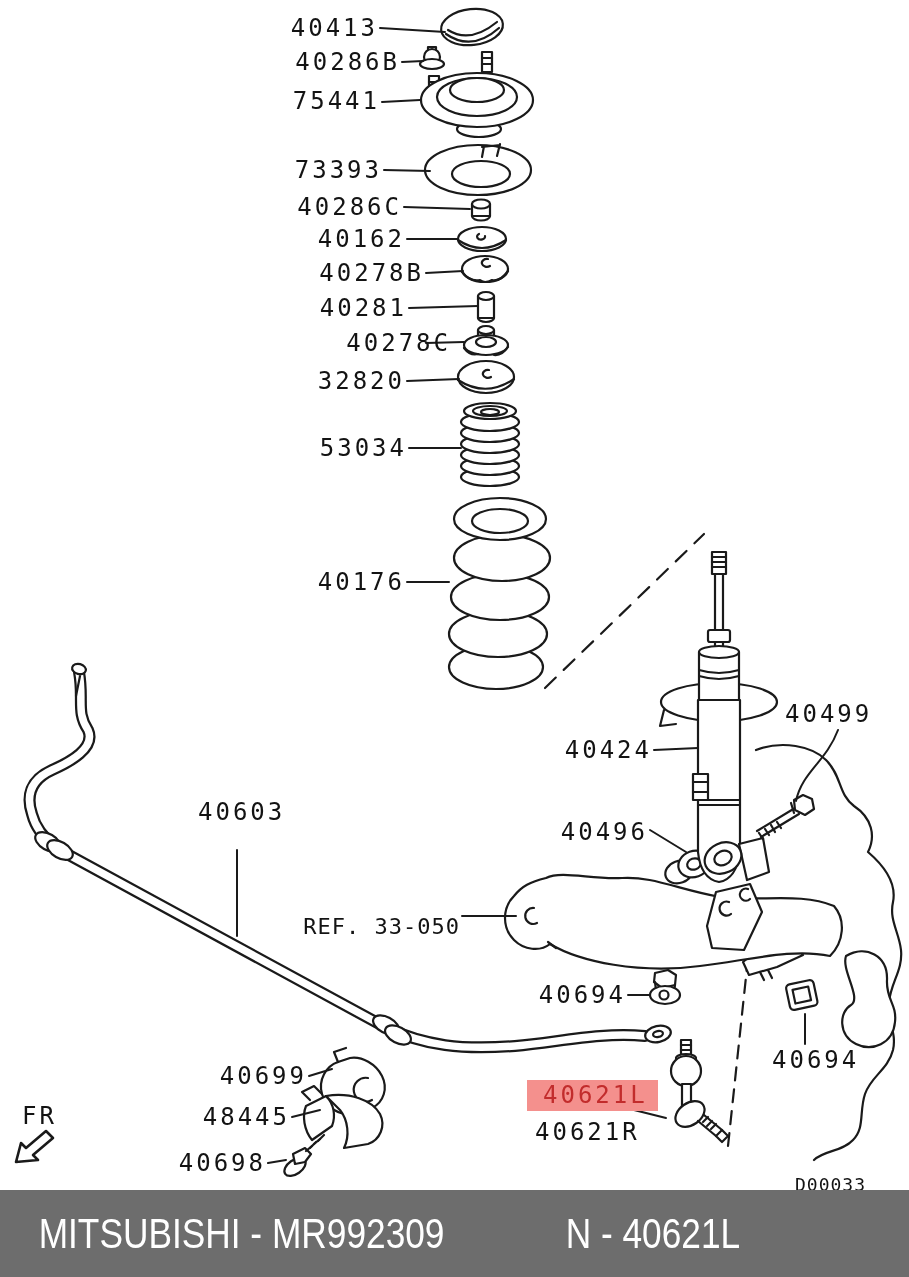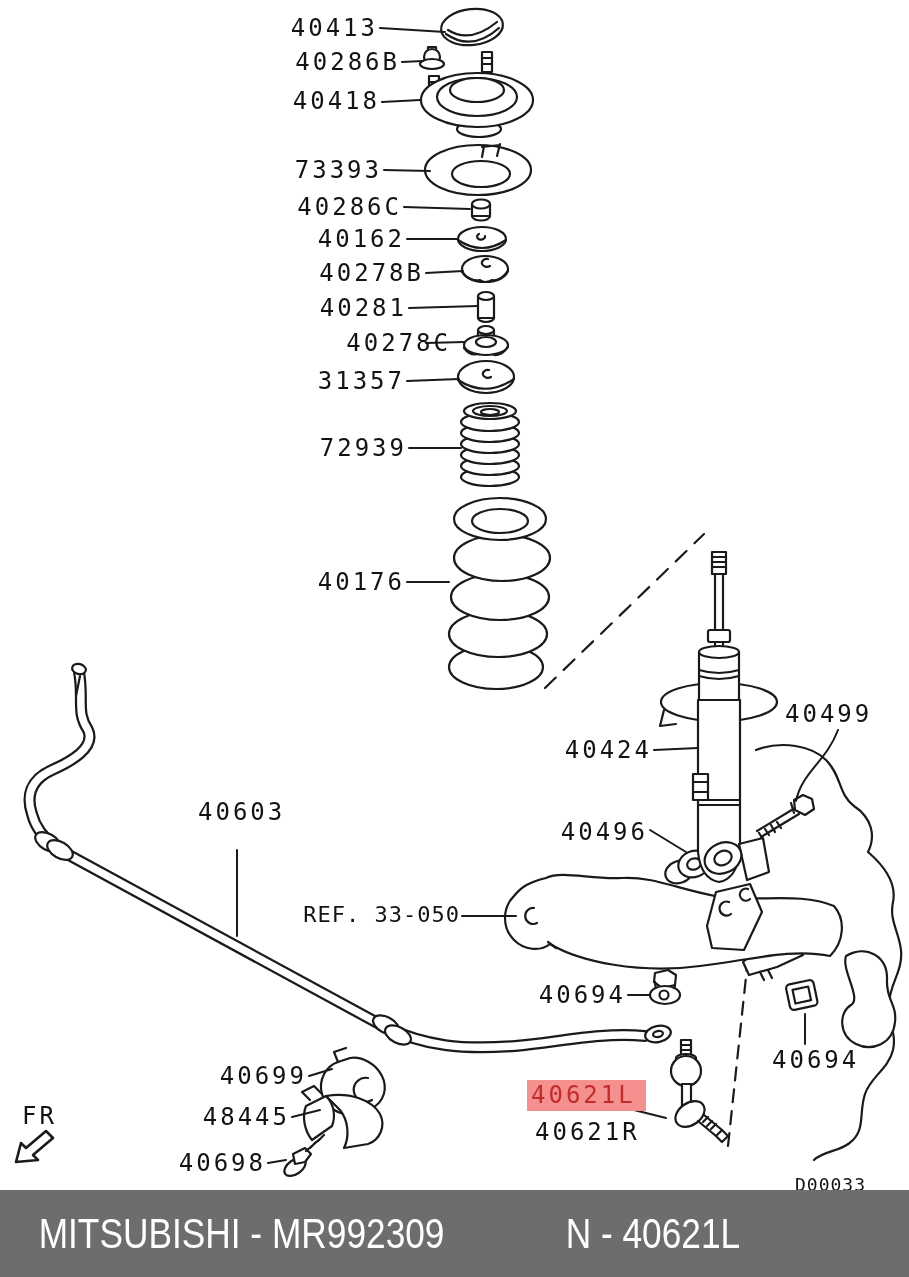--- a/index.html
+++ b/index.html
@@ -1,23 +1,23 @@
 <!DOCTYPE html>
 <html><head>
 <meta charset="utf-8">
 <style>
   html,body{margin:0;padding:0;background:#fff;}
   .stage{position:relative;width:909px;height:1277px;background:#ffffff;overflow:hidden;
          font-family:"DejaVu Sans Mono",monospace;}
   .art{position:absolute;left:0;top:0;}
   .plabel{position:absolute;font-size:24px;letter-spacing:3px;color:#131313;line-height:1;
           white-space:nowrap;}
-  .plabel.sm{font-size:22px;letter-spacing:1px;}
+  .plabel.sm{font-size:22px;letter-spacing:1px;margin-top:12px;}
   .plabel.tiny{font-size:18px;letter-spacing:1px;margin-top:35px;}
-  .hl{background:#f4908d;color:#c22c2c;padding:3px 10px 4px 4px;}
+  .hl{background:#f4908d;color:#c22c2c;padding:3px 10px 4px 16px;}
   .footer{position:absolute;left:0;top:1190px;width:909px;height:87px;background:#6d6d6d;
           display:flex;align-items:center;justify-content:flex-start;gap:66px;}
   .footer span{color:#ffffff;font-family:"Liberation Sans",sans-serif;font-size:42px;
                transform:scaleX(0.84);white-space:nowrap;}
   svg path,svg line,svg ellipse,svg circle,svg rect,svg polygon,svg polyline{vector-effect:none;}
 </style>
 </head>
 <body>
 
 <div class="stage">
@@ -248,29 +248,29 @@
       <line x1="805" y1="1014" x2="805" y2="1044"></line>
       <line x1="309" y1="1076" x2="332" y2="1069"></line>
       <line x1="292" y1="1117" x2="320" y2="1110"></line>
       <line x1="268" y1="1163" x2="286" y2="1160"></line>
       <line x1="634" y1="1110" x2="666" y2="1118"></line>
     </g>
   </svg>
 
   <div class="plabel" style="right:531px;top:16px">40413</div>
   <div class="plabel" style="right:509px;top:50px">40286B</div>
-  <div class="plabel" style="right:529px;top:89px">40418</div>
+  <div class="plabel" style="right:529px;top:89px">75441</div>
   <div class="plabel" style="right:527px;top:158px">73393</div>
   <div class="plabel" style="right:507px;top:195px">40286C</div>
   <div class="plabel" style="right:504px;top:227px">40162</div>
   <div class="plabel" style="right:485px;top:261px">40278B</div>
   <div class="plabel" style="right:502px;top:296px">40281</div>
   <div class="plabel" style="right:458px;top:331px">40278C</div>
-  <div class="plabel" style="right:504px;top:369px">31357</div>
-  <div class="plabel" style="right:502px;top:436px">72939</div>
+  <div class="plabel" style="right:504px;top:369px">32820</div>
+  <div class="plabel" style="right:502px;top:436px">53034</div>
   <div class="plabel" style="right:504px;top:570px">40176</div>
   <div class="plabel" style="right:257px;top:738px">40424</div>
   <div class="plabel" style="left:785px;top:702px">40499</div>
   <div class="plabel" style="right:261px;top:820px">40496</div>
   <div class="plabel sm" style="right:449px;top:904px">REF. 33-050</div>
   <div class="plabel" style="left:198px;top:800px">40603</div>
   <div class="plabel" style="right:283px;top:983px">40694</div>
   <div class="plabel" style="left:772px;top:1048px">40694</div>
   <div class="plabel" style="right:602px;top:1064px">40699</div>
   <div class="plabel" style="right:619px;top:1105px">48445</div>

